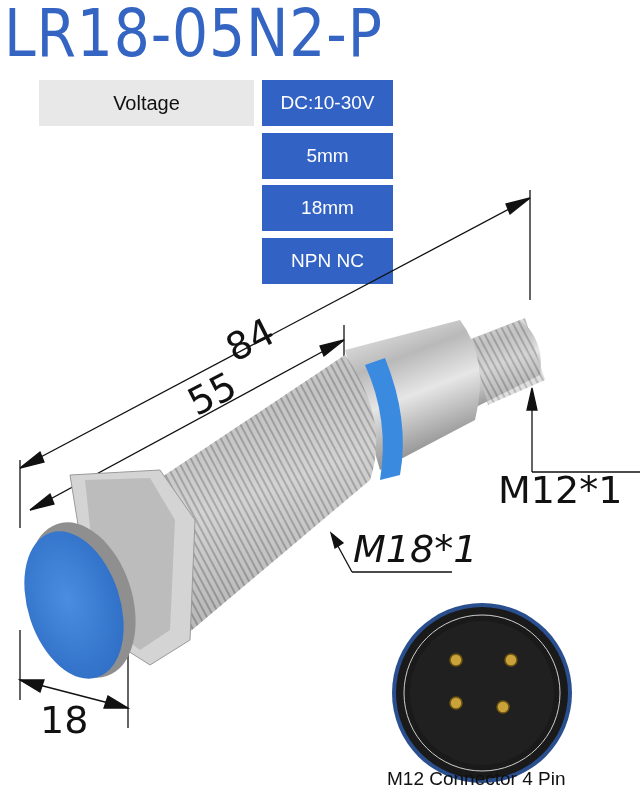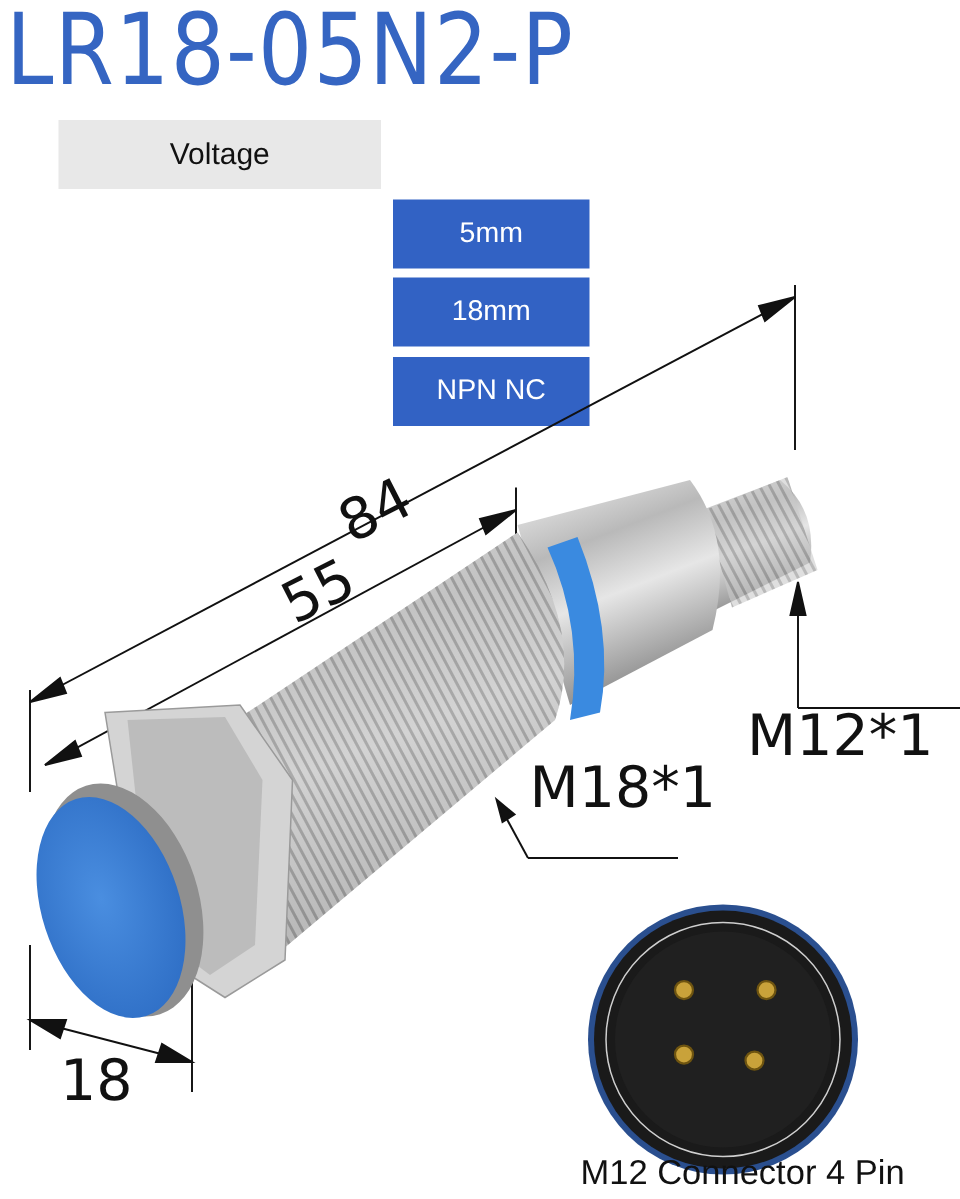--- a/index.html
+++ b/index.html
@@ -3,29 +3,30 @@
 <meta charset="utf-8">
 <style>
   html, body { margin:0; padding:0; background:#ffffff; }
   body { width:640px; height:799px; position:relative; overflow:hidden; font-family:"Liberation Sans", sans-serif; }
   .title { position:absolute; left:4px; top:-2px; font-size:66px; color:#3565c2; letter-spacing:1px; font-family:"DejaVu Sans", sans-serif; font-weight:normal; line-height:72px; transform:scaleX(0.86); transform-origin:left top; }
   .spec-row { position:absolute; left:3px; height:46px; width:353px;margin-left:36px; }
   .spec-label { position:absolute; left:0; top:0; width:215px; height:46px; background:#e8e8e8; color:#111; font-size:20px; display:flex; align-items:center; justify-content:center; }
   .spec-value { position:absolute; left:223px; top:0; width:131px; height:46px; background:#3262c4; color:#ffffff; font-size:19px; display:flex; align-items:center; justify-content:center; }
   svg.product { position:absolute; left:0; top:0; }
   .dim { position:absolute; font-size:38px; color:#111; font-family:"DejaVu Sans", sans-serif; }
-  .caption { position:absolute; left:387px; top:768px; font-size:23px; color:#111; }
+  .caption { position:absolute; left:387px; top:768px; font-size:19px; color:#111; }
 </style>
 </head>
 <body>
 
 <div class="title">LR18-05N2-P</div>
 
 <div class="spec-row" style="top:80px">
   <div class="spec-label">Voltage</div>
+  <div class="spec-value">DC:10-30V</div>
 </div>
 <div class="spec-row" style="top:133px">
   <div class="spec-value">5mm</div>
 </div>
 <div class="spec-row" style="top:185px">
   <div class="spec-value">18mm</div>
 </div>
 <div class="spec-row" style="top:238px">
   <div class="spec-value">NPN NC</div>
 </div>
@@ -102,16 +103,16 @@
       <circle cx="511" cy="660" r="6"></circle>
       <circle cx="456" cy="703" r="6"></circle>
       <circle cx="503" cy="707" r="6"></circle>
     </g>
   </g>
 </svg>
 
 <div class="dim" style="left:226px;top:318px;transform:rotate(-27deg)">84</div>
 <div class="dim" style="left:188px;top:372px;transform:rotate(-27deg)">55</div>
 <div class="dim" style="left:40px;top:698px;">18</div>
-<div class="dim" style="left:353px;top:503px;">M18*1</div>
+<div class="dim" style="left:353px;top:527px;font-style:italic;">M18*1</div>
 <div class="dim" style="left:498px;top:428px;margin-top:40px;">M12*1</div>
 
 <div class="caption">M12 Connector 4 Pin</div>
 
 </body></html>

